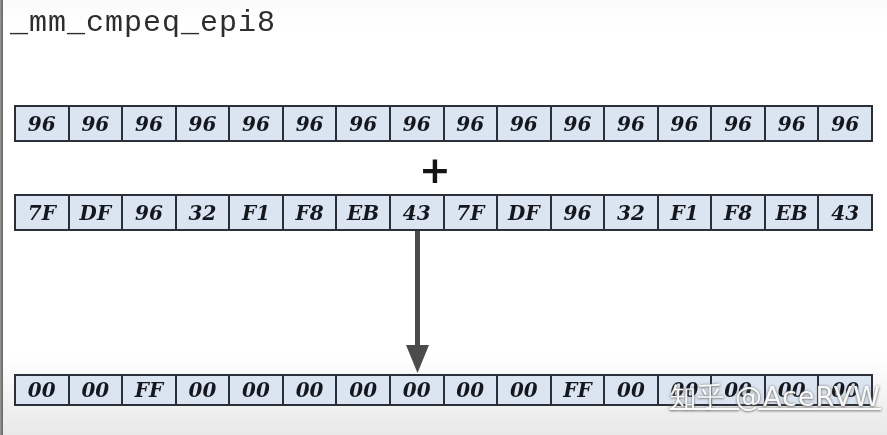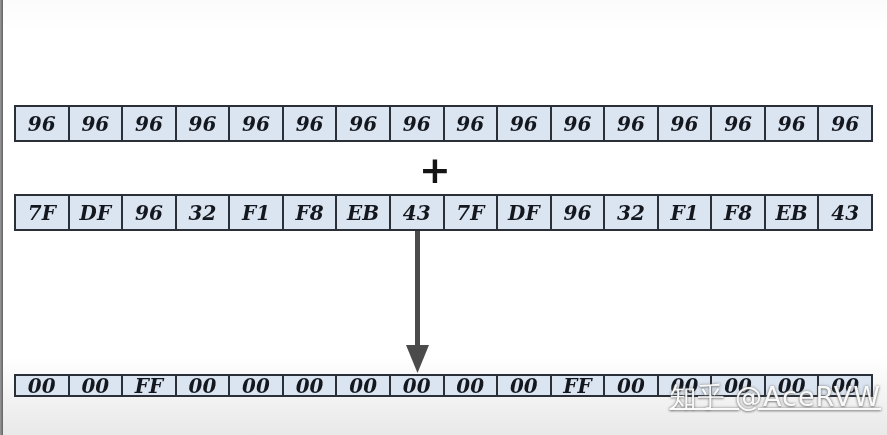--- a/index.html
+++ b/index.html
@@ -33,21 +33,21 @@
     left: 14px;
     width: 859px;
     height: 37px;
     display: flex;
     box-sizing: border-box;
     border: 2px solid #2b2f37;
     background: #dbe5f1;
   }
   .row-a { top: 105px; }
   .row-b { top: 194px; }
-  .row-result { top: 374px; height: 23px; }
+  .row-result { top: 374px; height: 32px; }
   .cell {
     flex: 1 1 0;
     display: flex;
     align-items: center;
     justify-content: center;
     border-left: 2px solid #2b2f37;
     font-family: "DejaVu Serif", "Liberation Serif", serif;
     font-weight: 700;
     font-size: 20px;
     color: #14171d;
@@ -83,20 +83,21 @@
     letter-spacing: 1px;
     text-decoration: underline;
   }
 </style>
 </head>
 <body>
 
 <div class="stage">
   <div class="left-edge"></div>
 
+  <h1 class="title">_mm_cmpeq_epi8</h1>
 
   <div class="vec-row row-a" id="row-a">
       <span class="cell">96</span>
       <span class="cell">96</span>
       <span class="cell">96</span>
       <span class="cell">96</span>
       <span class="cell">96</span>
       <span class="cell">96</span>
       <span class="cell">96</span>
       <span class="cell">96</span>

